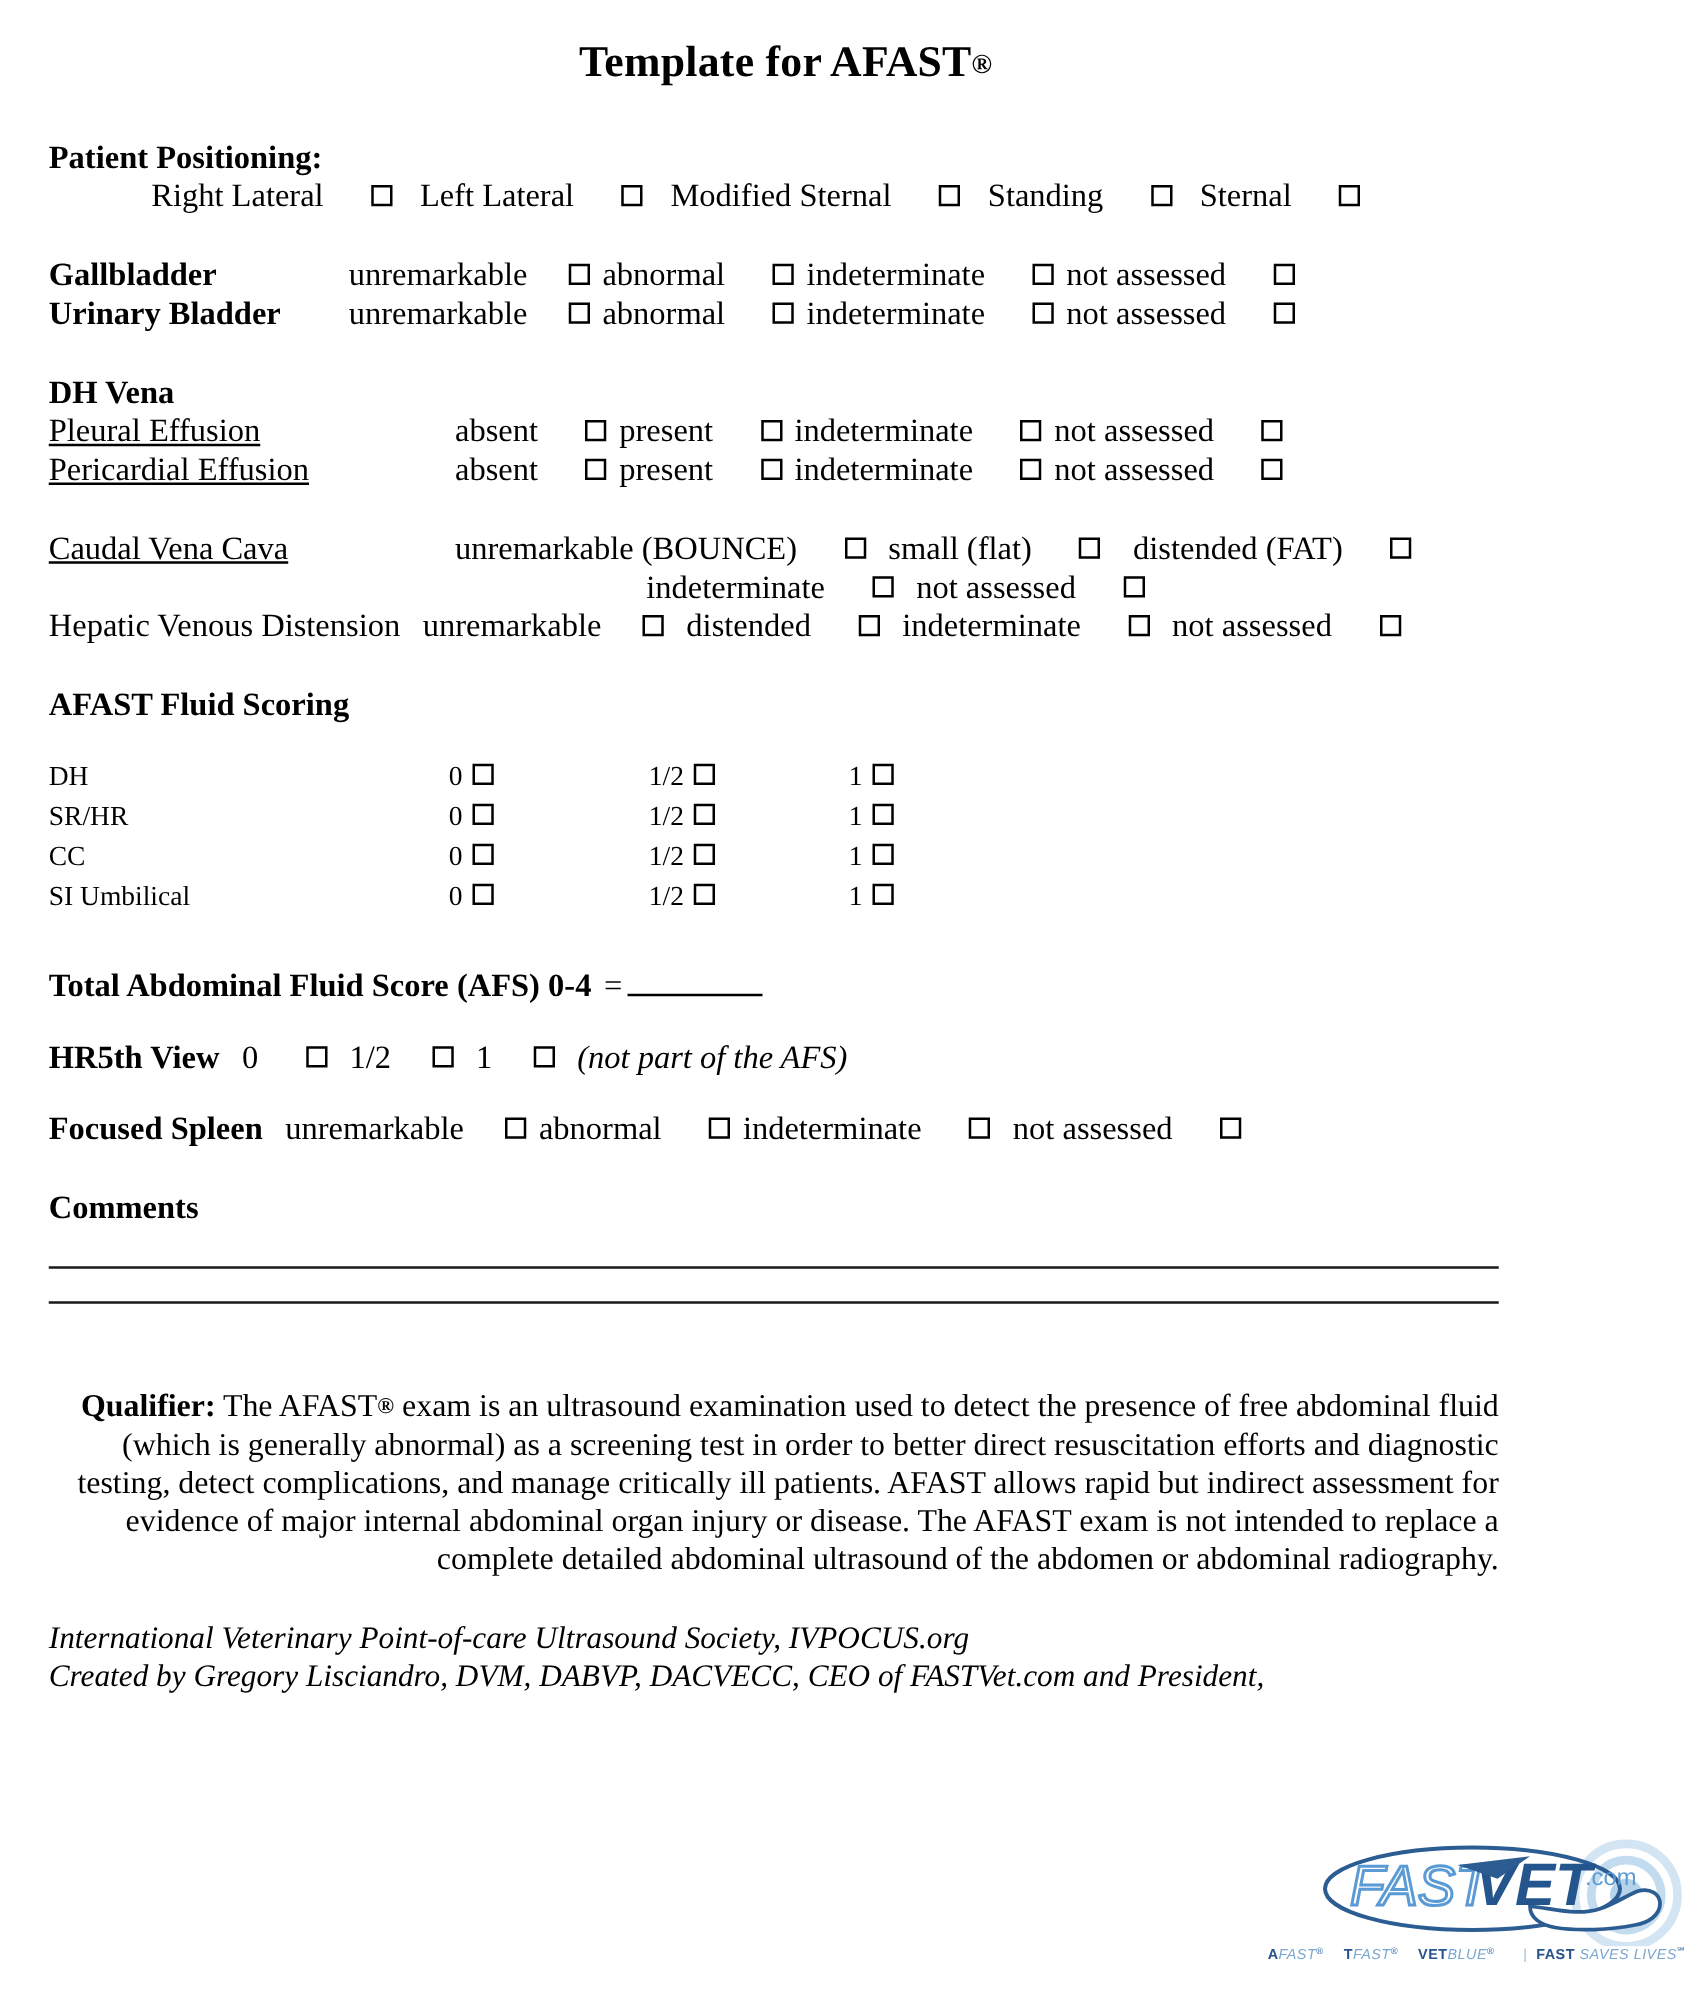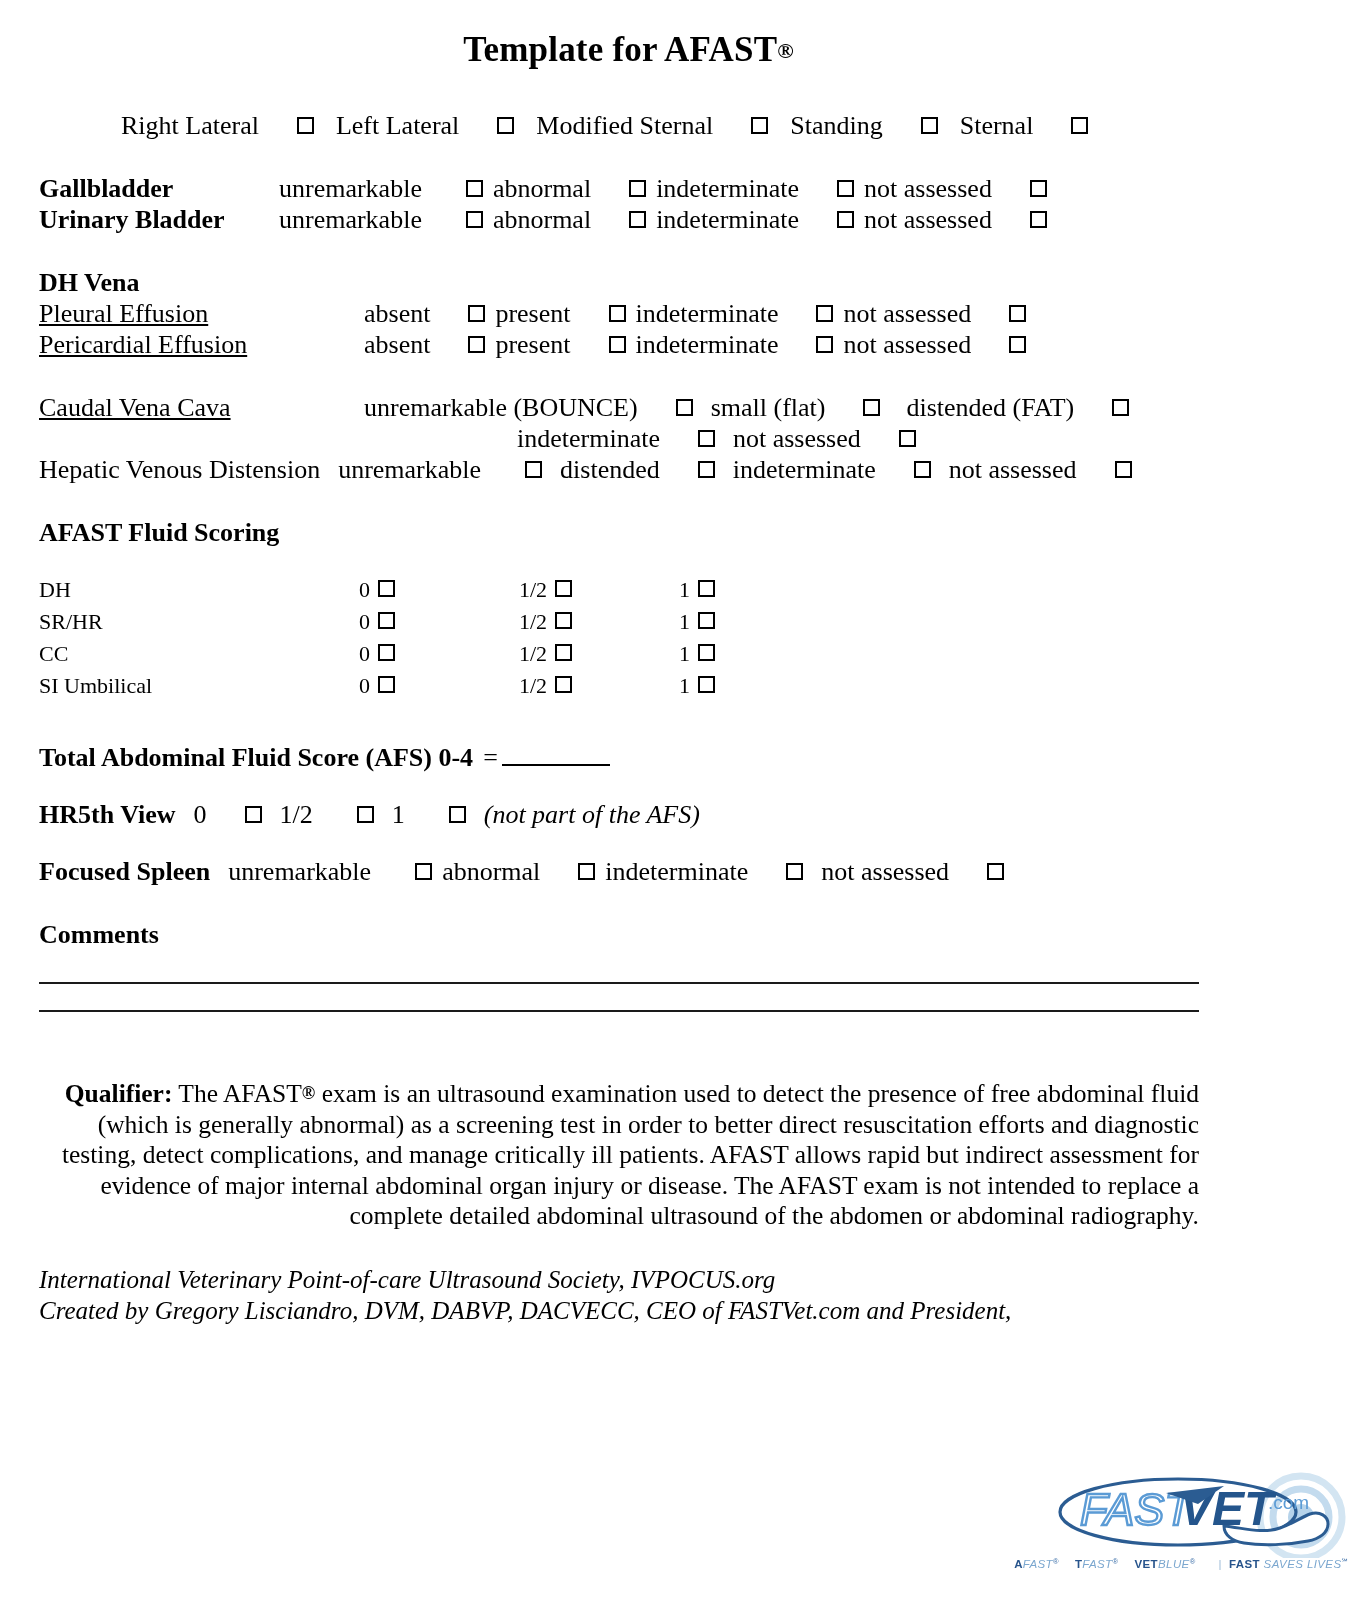--- a/index.html
+++ b/index.html
@@ -59,21 +59,21 @@
     vertical-align: -1px;
     flex: 0 0 auto;
   }
   .opt {
     display: inline-flex;
     align-items: baseline;
     white-space: nowrap;
     gap: 32px;
   }
   .opt .lbl { margin-right: 6px; }
-  .opt.tight .lbl { margin-right: 12px; }
+  .opt.tight .lbl { margin-right: 1px; }
 
   
   .gap-sm { width: 10px; flex: 0 0 auto; }
   .gap-md { width: 18px; flex: 0 0 auto; }
   .gap-lg { width: 26px; flex: 0 0 auto; }
   .sp-26 { height: 26px; }
   .sp-32 { height: 32px; }
   .sp-40 { height: 40px; }
 
   
@@ -154,20 +154,21 @@
 <body>
 
 <div class="page">
 
   <div class="title">
     <span>Template for AFAST</span><span class="reg">®</span>
   </div>
 
   <div class="sp-40"></div>
 
+  <div class="sec-head">Patient Positioning:</div>
   <div class="row pos-line">
     <span class="opt">
         <span class="lbl">Right Lateral</span>
         <span class="cb"></span>
       </span>
     <span class="opt">
         <span class="lbl">Left Lateral</span>
         <span class="cb"></span>
       </span>
     <span class="opt">

